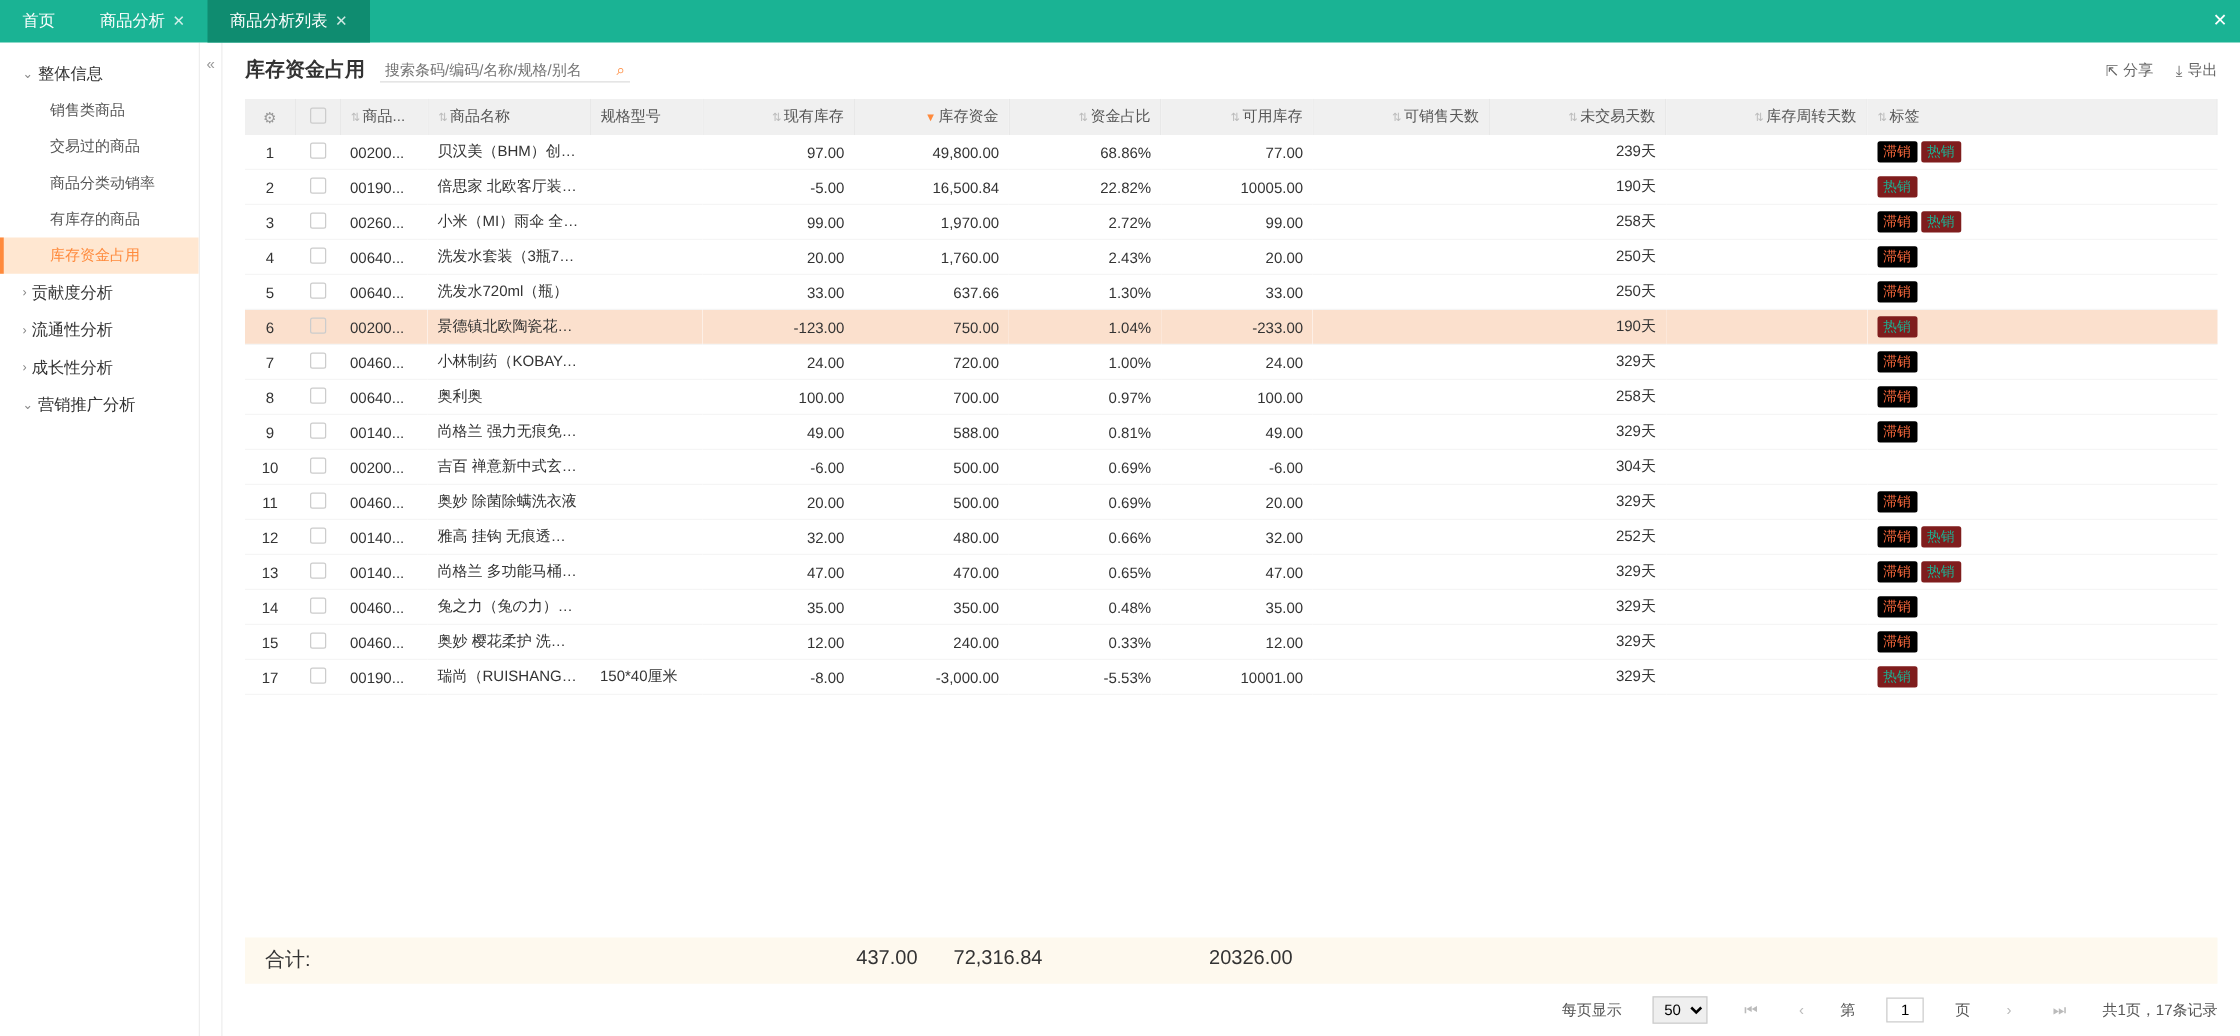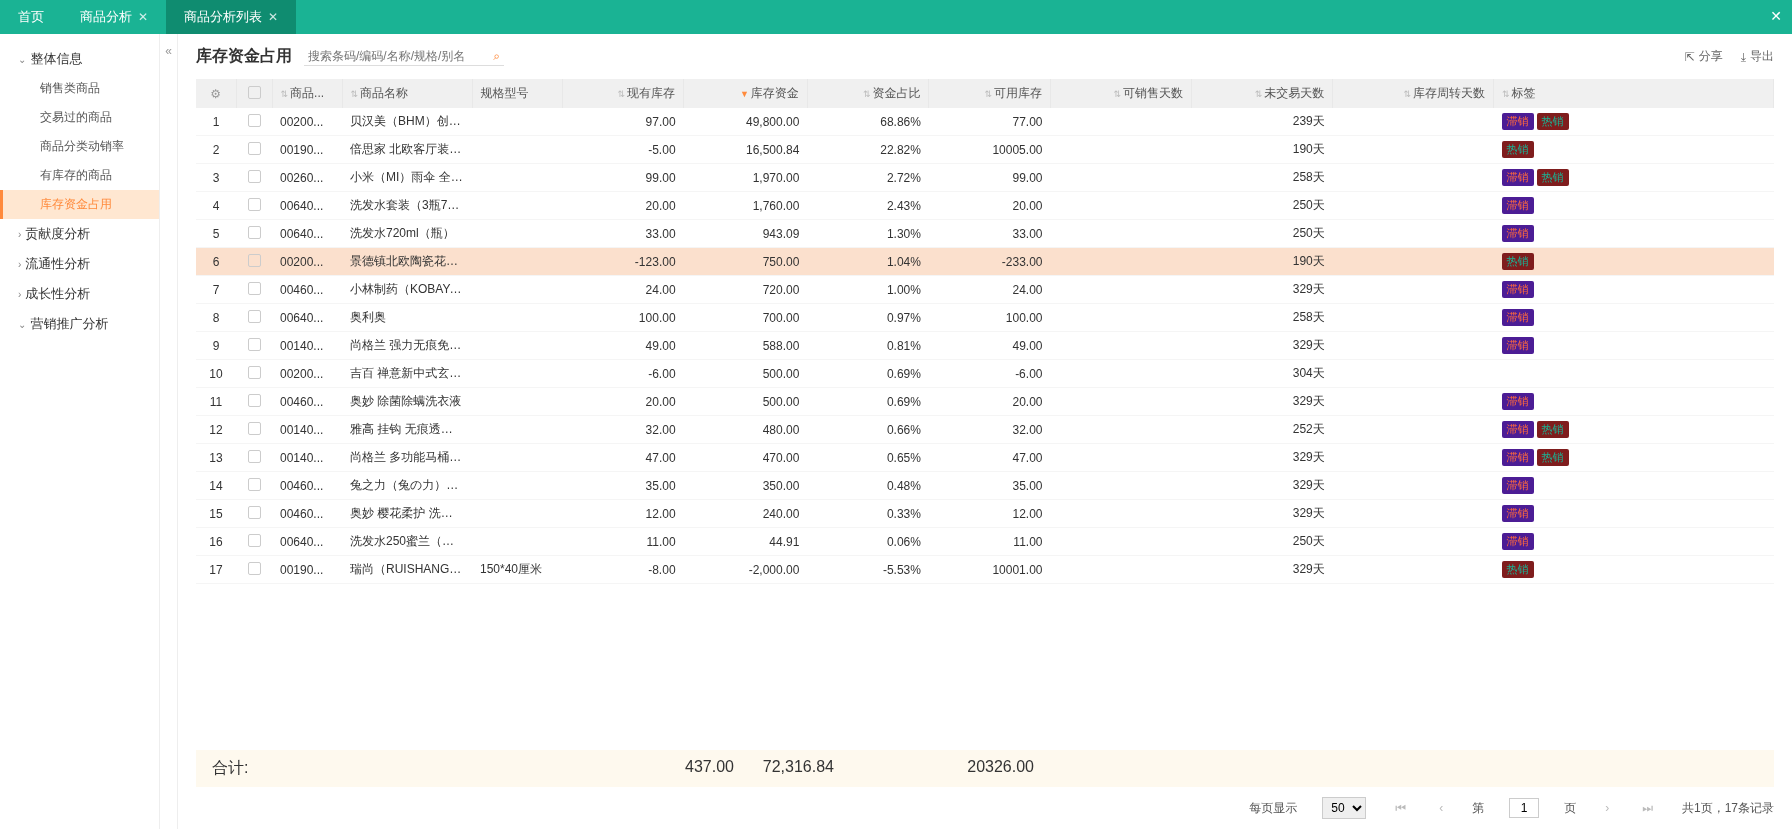--- a/index.html
+++ b/index.html
@@ -30,21 +30,21 @@
 thead th.center { text-align: center; }
 .sort-icon { color: #bbb; font-size: 9px; margin-right: 2px; }
 .sort-icon.desc-active { color: #ff8a3c; }
 tbody td { padding: 5px 8px; border-bottom: 1px solid #f5f5f5; font-size: 12px; white-space: nowrap; overflow: hidden; text-overflow: ellipsis; }
 tbody td.num { text-align: right; }
 tbody td.center { text-align: center; }
 tbody tr.highlight { background: #fbe0cd; }
 .chk { width: 13px; height: 13px; border: 1px solid #ccc; display: inline-block; border-radius: 2px; }
 .gear-icon { color: #999; }
 .tag { display: inline-block; padding: 1px 5px; border-radius: 2px; font-size: 11px; margin-right: 3px; }
-.tag-slow { background: #4c1d95; color: #ff6a3c; }
+.tag-slow { background: #000000; color: #ff6a3c; }
 .tag-hot { background: #7f1d1d; color: #1ab394; }
 .col-idx { width: 40px; }
 .col-chk { width: 36px; }
 .col-code { width: 70px; max-width: 70px; }
 .col-name { width: 130px; max-width: 130px; text-align: left; }
 .col-spec { width: 90px; max-width: 90px; text-align: left; }
 .footer-sum { background: #fef9ee; padding: 8px; margin: 0 18px; display: flex; font-size: 16px; }
 .footer-sum .lbl { width: 250px; padding-left: 8px; }
 .footer-sum .v { text-align: right; }
 .pager { display: flex; align-items: center; justify-content: flex-end; gap: 25px; padding: 10px 18px; font-size: 12px; color: #555; }
@@ -198,21 +198,21 @@
               <td class="num"></td>
               <td><span class="tag tag-slow">滞销</span></td>
             </tr>
             <tr>
               <td class="center">5</td>
               <td class="center"><span class="chk"></span></td>
               <td class="col-code">00640...</td>
               <td class="col-name">洗发水720ml（瓶）</td>
               <td class="col-spec"></td>
               <td class="num">33.00</td>
-              <td class="num">943.09</td>
+              <td class="num">637.66</td>
               <td class="num">1.30%</td>
               <td class="num">33.00</td>
               <td class="num"></td>
               <td class="num">250天</td>
               <td class="num"></td>
               <td><span class="tag tag-slow">滞销</span></td>
             </tr>
             <tr class="highlight">
               <td class="center">6</td>
               <td class="center"><span class="chk"></span></td>
@@ -357,42 +357,27 @@
               <td class="num">12.00</td>
               <td class="num">240.00</td>
               <td class="num">0.33%</td>
               <td class="num">12.00</td>
               <td class="num"></td>
               <td class="num">329天</td>
               <td class="num"></td>
               <td><span class="tag tag-slow">滞销</span></td>
             </tr>
             <tr>
-              <td class="center">16</td>
-              <td class="center"><span class="chk"></span></td>
-              <td class="col-code">00640...</td>
-              <td class="col-name">洗发水250蜜兰（袋）</td>
-              <td class="col-spec"></td>
-              <td class="num">11.00</td>
-              <td class="num">44.91</td>
-              <td class="num">0.06%</td>
-              <td class="num">11.00</td>
-              <td class="num"></td>
-              <td class="num">250天</td>
-              <td class="num"></td>
-              <td><span class="tag tag-slow">滞销</span></td>
-            </tr>
-            <tr>
               <td class="center">17</td>
               <td class="center"><span class="chk"></span></td>
               <td class="col-code">00190...</td>
               <td class="col-name">瑞尚（RUISHANG）卧室灯</td>
               <td class="col-spec">150*40厘米</td>
               <td class="num">-8.00</td>
-              <td class="num">-2,000.00</td>
+              <td class="num">-3,000.00</td>
               <td class="num">-5.53%</td>
               <td class="num">10001.00</td>
               <td class="num"></td>
               <td class="num">329天</td>
               <td class="num"></td>
               <td><span class="tag tag-hot">热销</span></td>
             </tr>
           </tbody>
       </table>
     </div>

